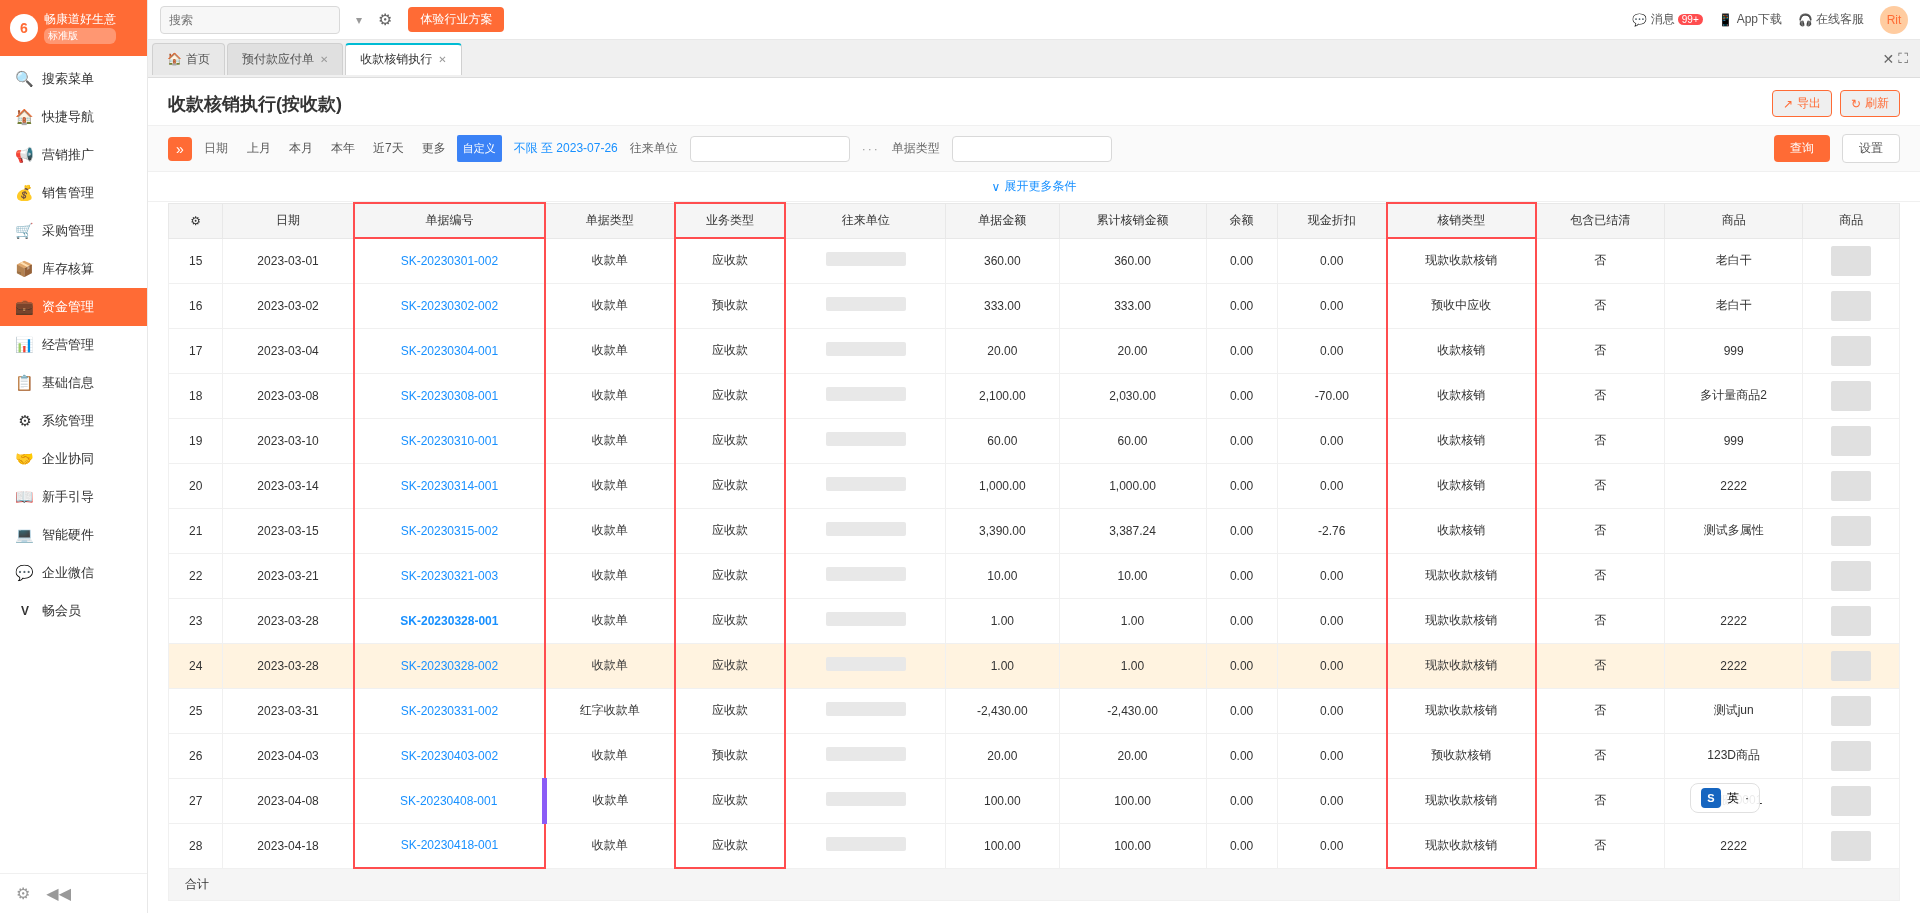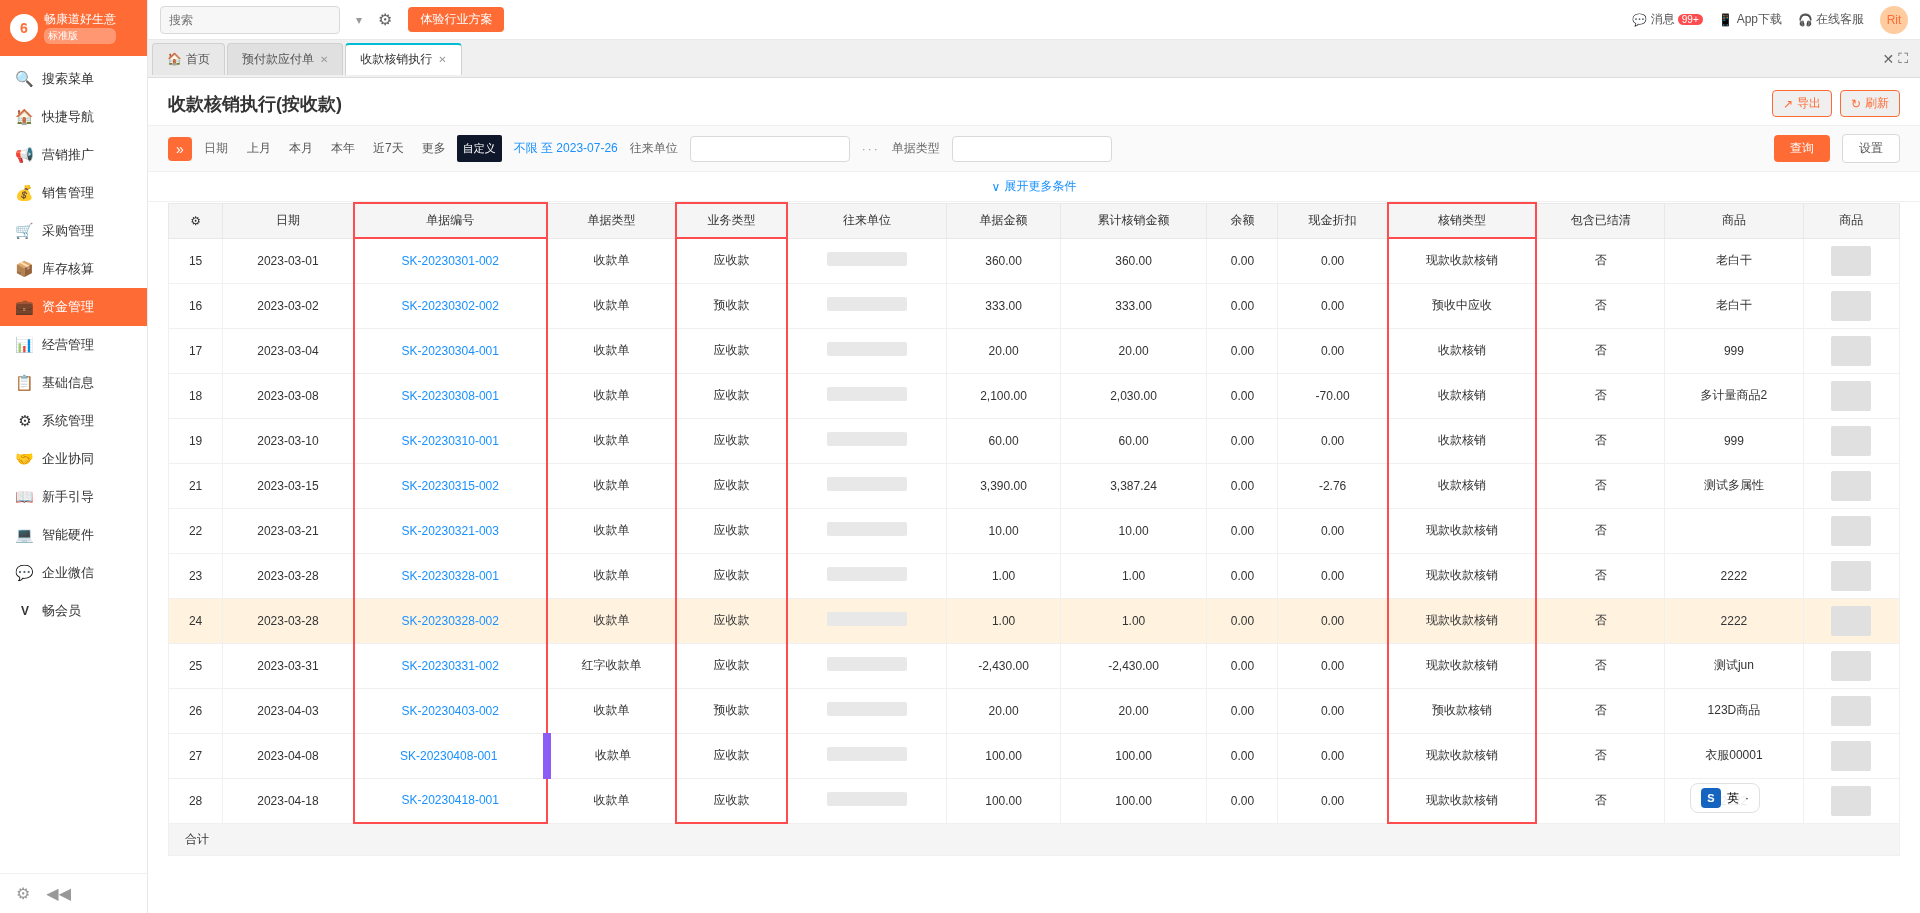--- a/index.html
+++ b/index.html
@@ -52,21 +52,21 @@
     .page-actions { display: flex; gap: 8px; }
     .page-action-btn { display: flex; align-items: center; gap: 4px; color: #ff6b35; font-size: 12px; cursor: pointer; border: 1px solid #ff6b35; padding: 4px 10px; border-radius: 4px; }
     .page-action-btn.refresh { color: #ff6b35; border-color: #ff6b35; }
 
     
     .filter-bar { padding: 8px 20px; background: #fafafa; border-bottom: 1px solid #f0f0f0; display: flex; align-items: center; gap: 12px; flex-shrink: 0; flex-wrap: wrap; border-top: 1px solid #f0f0f0; }
     .filter-expand { background: #ff6b35; color: white; border: none; width: 24px; height: 24px; border-radius: 4px; cursor: pointer; font-size: 14px; display: flex; align-items: center; justify-content: center; }
     .filter-label { color: #666; font-size: 12px; white-space: nowrap; }
     .filter-date-group { display: flex; align-items: center; gap: 4px; }
     .filter-date-btn { padding: 2px 6px; font-size: 12px; color: #555; cursor: pointer; border: 1px solid transparent; border-radius: 2px; }
-    .filter-custom { background: #0f172a; color: white; padding: 6px 6px; border-radius: 2px; font-size: 11px; cursor: pointer; }
+    .filter-custom { background: #3b82f6; color: white; padding: 6px 6px; border-radius: 2px; font-size: 11px; cursor: pointer; }
     .filter-date-range { color: #1890ff; font-size: 12px; }
     .filter-input { border: 1px solid #d9d9d9; border-radius: 4px; padding: 3px 8px; font-size: 12px; width: 160px; height: 26px; }
     .filter-dots { color: #999; letter-spacing: 2px; }
     .filter-select { border: 1px solid #d9d9d9; border-radius: 4px; padding: 3px 8px; font-size: 12px; width: 160px; height: 26px; appearance: none; background: white; }
     .filter-query-btn { background: #ff6b35; color: white; border: none; border-radius: 4px; padding: 5px 16px; font-size: 12px; cursor: pointer; }
     .filter-setting-btn { border: 1px solid #d9d9d9; background: white; border-radius: 4px; padding: 5px 16px; font-size: 12px; cursor: pointer; color: #555; }
     .filter-spacer { flex: 1; }
     .filter-expand-row { display: flex; align-items: center; gap: 4px; color: #1890ff; font-size: 12px; cursor: pointer; }
 
     
@@ -379,20 +379,40 @@
     <td>0.00</td>
     <td class="">0.00</td>
     <td style="border-left:2px solid #ff4d4f; border-right:2px solid #ff4d4f;">收款核销</td>
     <td>否</td>
     <td>999</td>
     <td>
       <span style="display:inline-block;width:40px;height:30px;background:#e0e0e0;border-radius:2px;vertical-align:middle;"></span>
     </td>
   </tr>
             <tr>
+    <td>20</td>
+    <td>2023-03-14</td>
+    <td style="border-left:2px solid #ff4d4f; border-right:2px solid #ff4d4f;">
+      <a class="link-cell">SK-20230314-001</a>
+    </td>
+    <td>收款单</td>
+    <td style="border-left:2px solid #ff4d4f; border-right:2px solid #ff4d4f;">应收款</td>
+    <td><span class="blurred"></span></td>
+    <td class="">1,000.00</td>
+    <td class="">1,000.00</td>
+    <td>0.00</td>
+    <td class="">0.00</td>
+    <td style="border-left:2px solid #ff4d4f; border-right:2px solid #ff4d4f;">收款核销</td>
+    <td>否</td>
+    <td>2222</td>
+    <td>
+      <span style="display:inline-block;width:40px;height:30px;background:#e0e0e0;border-radius:2px;vertical-align:middle;"></span>
+    </td>
+  </tr>
+            <tr>
     <td>21</td>
     <td>2023-03-15</td>
     <td style="border-left:2px solid #ff4d4f; border-right:2px solid #ff4d4f;">
       <a class="link-cell">SK-20230315-002</a>
     </td>
     <td>收款单</td>
     <td style="border-left:2px solid #ff4d4f; border-right:2px solid #ff4d4f;">应收款</td>
     <td><span class="blurred"></span></td>
     <td class="">3,390.00</td>
     <td class="">3,387.24</td>
@@ -421,21 +441,21 @@
     <td style="border-left:2px solid #ff4d4f; border-right:2px solid #ff4d4f;">现款收款核销</td>
     <td>否</td>
     <td></td>
     <td>
       <span style="display:inline-block;width:40px;height:30px;background:#e0e0e0;border-radius:2px;vertical-align:middle;"></span>
     </td>
   </tr>
             <tr>
     <td>23</td>
     <td>2023-03-28</td>
-    <td style="border-left:2px solid #ff4d4f; border-right:2px solid #ff4d4f;">
+    <td style="border-left:2px solid #ff4d4f; border-right:2px solid #ff4d4f;font-weight:bold;">
       <a class="link-cell">SK-20230328-001</a>
     </td>
     <td>收款单</td>
     <td style="border-left:2px solid #ff4d4f; border-right:2px solid #ff4d4f;">应收款</td>
     <td><span class="blurred"></span></td>
     <td class="">1.00</td>
     <td class="">1.00</td>
     <td>0.00</td>
     <td class="">0.00</td>
     <td style="border-left:2px solid #ff4d4f; border-right:2px solid #ff4d4f;">现款收款核销</td>
@@ -501,21 +521,21 @@
     <td style="border-left:2px solid #ff4d4f; border-right:2px solid #ff4d4f;">预收款核销</td>
     <td>否</td>
     <td>123D商品</td>
     <td>
       <span style="display:inline-block;width:40px;height:30px;background:#e0e0e0;border-radius:2px;vertical-align:middle;"></span>
     </td>
   </tr>
             <tr>
     <td>27</td>
     <td>2023-04-08</td>
-    <td style="border-left:2px solid #ff4d4f; border-right:8px solid #8b5cf6;">
+    <td style="border-left:2px solid #ff4d4f; border-right:5px solid #8b5cf6;">
       <a class="link-cell">SK-20230408-001</a>
     </td>
     <td>收款单</td>
     <td style="border-left:2px solid #ff4d4f; border-right:2px solid #ff4d4f;">应收款</td>
     <td><span class="blurred"></span></td>
     <td class="">100.00</td>
     <td class="">100.00</td>
     <td>0.00</td>
     <td class="">0.00</td>
     <td style="border-left:2px solid #ff4d4f; border-right:2px solid #ff4d4f;">现款收款核销</td>

